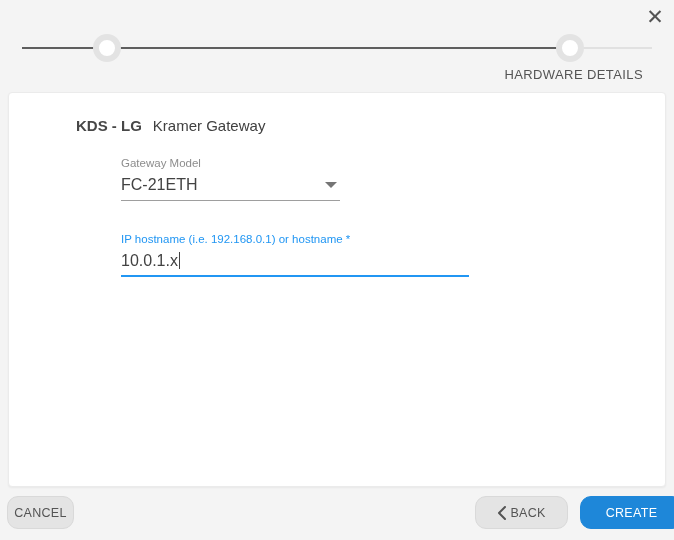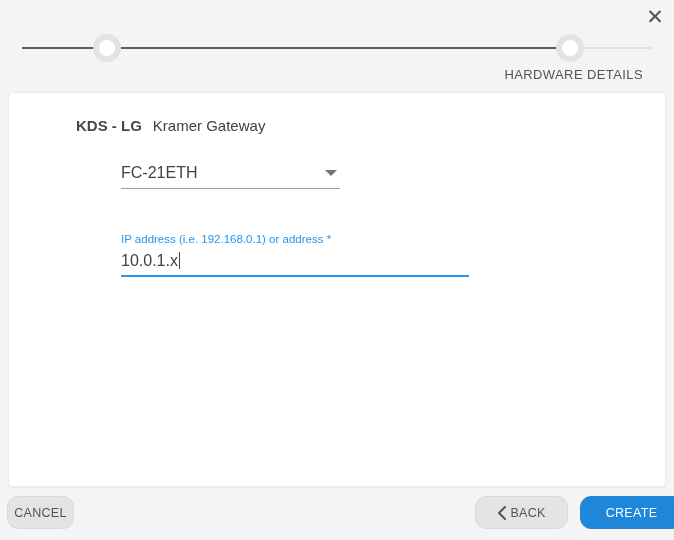--- a/index.html
+++ b/index.html
@@ -109,28 +109,29 @@
     <div class="step-circle c2"></div>
     <div class="step-label">HARDWARE DETAILS</div>
   </div>
 
   <div class="card">
     <div class="card-header">
       <span class="card-title">KDS - LG</span><span class="card-subtitle">Kramer Gateway</span>
     </div>
 
     <div class="field field-model">
+      <div class="field-label">Gateway Model</div>
       <div class="select">
         <span class="select-value">FC-21ETH</span>
         <span class="dropdown-arrow"></span>
       </div>
     </div>
 
     <div class="field field-ip">
-      <div class="field-label blue">IP address (i.e. 192.168.0.1) or address *</div>
+      <div class="field-label blue">IP hostname (i.e. 192.168.0.1) or hostname *</div>
       <div class="text-input">
         <span>10.0.1.x</span>
         <span class="caret"></span>
       </div>
     </div>
   </div>
 
   <div>
     <button class="btn gray cancel">CANCEL</button>
     <button class="btn gray back">

